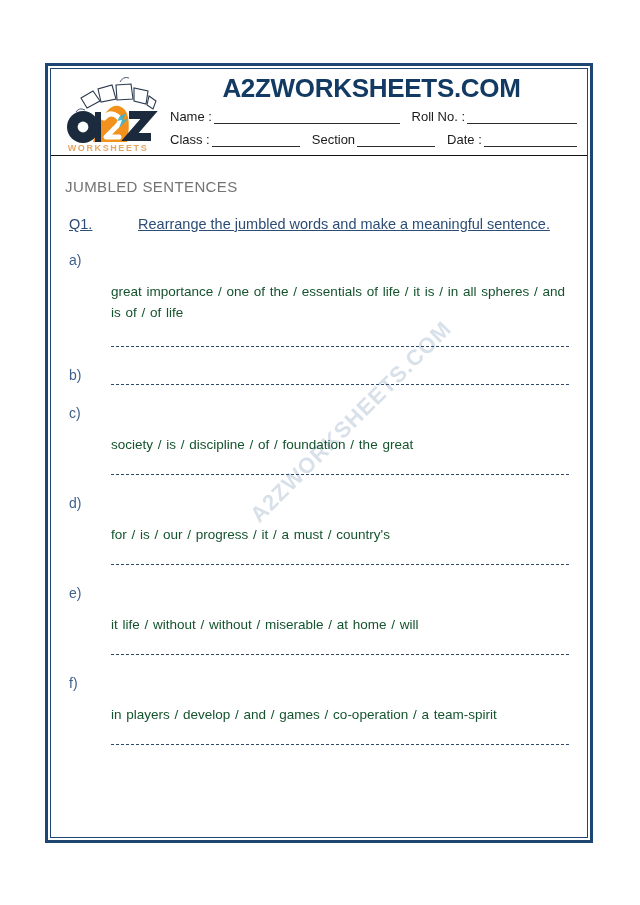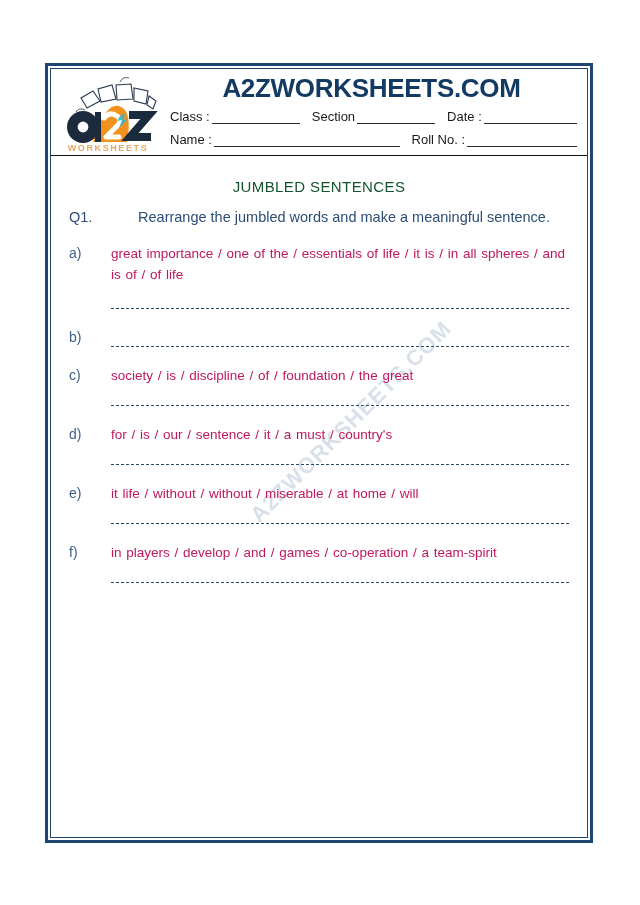--- a/index.html
+++ b/index.html
@@ -118,54 +118,56 @@
   .rule.w-date  { max-width: 112px; }
   .gap { width: 10px; flex: 0 0 auto; }
 
   
   #sheet-body {
     position: relative;
     z-index: 2;
     padding: 0 14px;
   }
   #worksheet-title {
-    text-align: center;
-    color: #14532d;
+    text-align: left;
+    color: #737373;
     font-size: 15px;
     letter-spacing: .4px;
     margin-top: 22px;
   }
   #instruction {
     display: flex;
-    margin-top: 14px;
+    margin-top: 21px;
     color: #2d4d75;
     font-size: 14.5px;
     padding-left: 4px;
+    text-decoration: underline;
   }
   #instruction .qnum { width: 46px; flex: 0 0 auto; }
   #instruction .qtext { flex: 1 1 auto; text-align: center; }
 
   .item {
     display: flex;
     margin-top: 19px;
     padding-left: 4px;
   }
   .item .label {
     width: 42px;
     flex: 0 0 auto;
     color: #41618c;
     font-size: 14px;
     padding-top: 1px;
   }
   .item .content { flex: 1 1 auto; }
   .item .words {
-    color: #be185d;
+    color: #14532d;
     font-size: 13.5px;
     line-height: 1.55;
     word-spacing: 1px;
+    margin-top: 31px;
   }
   .answer-line {
     margin-top: 22px;
     margin-right: 4px;
     border-bottom: 1.6px dashed #2e4a6b;
     height: 0;
   }
   .item.tight .answer-line { margin-top: 18px; }
 </style>
 </head>
@@ -208,37 +210,37 @@
           <path d="M63 44 l6 -3 -3 7 5 -1 -9 9 3 -8 -5 1 z" fill="#3fb3c4" opacity=".9"></path>
 
           <text x="51" y="79" font-family="'Liberation Sans', sans-serif" font-size="9" font-weight="bold" letter-spacing="1.6" fill="#e3a866" text-anchor="middle">WORKSHEETS</text>
         </svg>
       </div>
 
       <div id="header-right">
         <div id="site-title">A2ZWORKSHEETS.COM</div>
 
         <div class="field-row">
+          <span class="lbl">Name :</span>
+          <span class="rule w-name"></span>
+          <span class="gap"></span>
+          <span class="lbl">Roll No. :</span>
+          <span class="rule w-roll"></span>
+        </div>
+
+        <div class="field-row">
           <span class="lbl">Class :</span>
           <span class="rule w-class"></span>
           <span class="gap"></span>
           <span class="lbl">Section</span>
           <span class="rule w-sec"></span>
           <span class="gap"></span>
           <span class="lbl">Date :</span>
           <span class="rule w-date"></span>
         </div>
-
-        <div class="field-row">
-          <span class="lbl">Name :</span>
-          <span class="rule w-name"></span>
-          <span class="gap"></span>
-          <span class="lbl">Roll No. :</span>
-          <span class="rule w-roll"></span>
-        </div>
       </div>
     </div>
 
     <div id="sheet-body">
 
       <div id="worksheet-title">JUMBLED SENTENCES</div>
 
       <div id="instruction">
         <span class="qnum">Q1.</span>
         <span class="qtext">Rearrange the jumbled words and make a meaningful sentence.</span>
@@ -263,21 +265,21 @@
         <span class="label">c)</span>
         <div class="content">
           <div class="words">society / is / discipline / of / foundation / the great</div>
           <div class="answer-line"></div>
         </div>
       </div>
 
       <div class="item tight">
         <span class="label">d)</span>
         <div class="content">
-          <div class="words">for / is / our / sentence / it / a must / country's</div>
+          <div class="words">for / is / our / progress / it / a must / country's</div>
           <div class="answer-line"></div>
         </div>
       </div>
 
       <div class="item tight">
         <span class="label">e)</span>
         <div class="content">
           <div class="words">it life / without / without / miserable / at home / will</div>
           <div class="answer-line"></div>
         </div>

